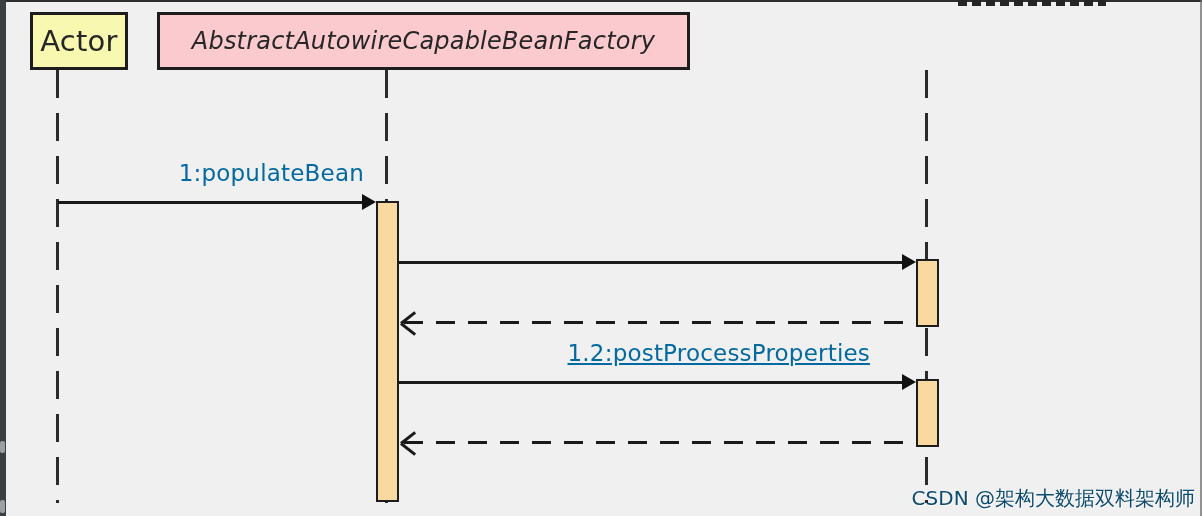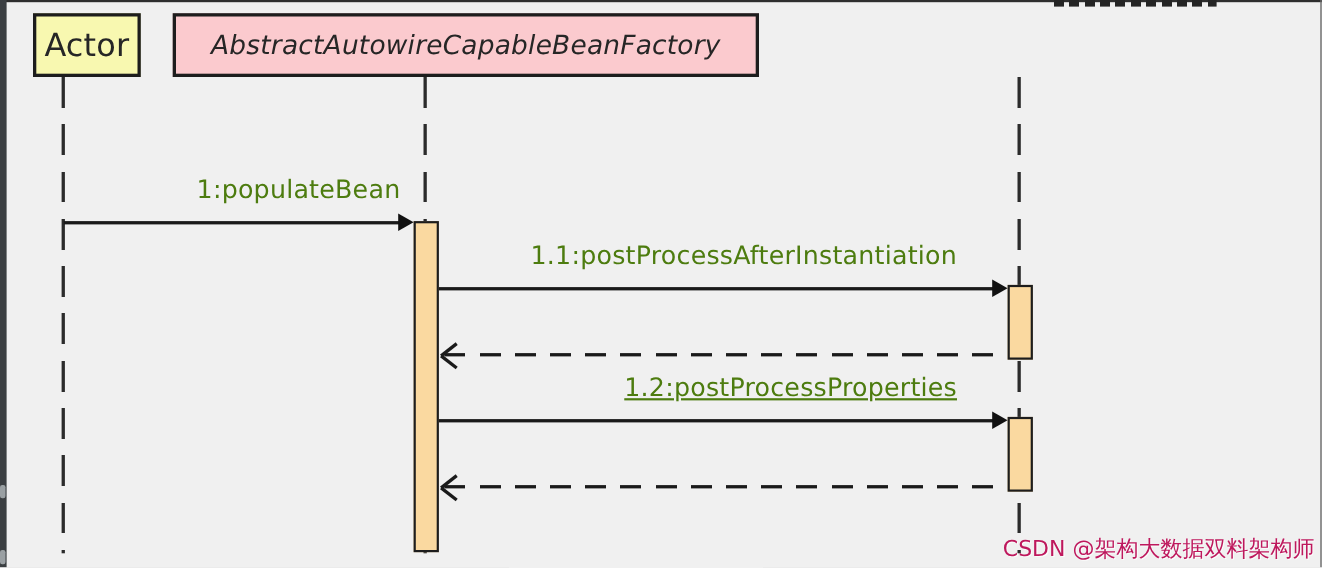--- a/index.html
+++ b/index.html
@@ -41,27 +41,27 @@
   }
 
   
   .call-line { position:absolute; height:3px; background:#1a1a1a; }
   .ret-line  { position:absolute; height:3px;
                background:repeating-linear-gradient(to right,#1a1a1a 0 19px,transparent 19px 32px); }
   .head-right { position:absolute; width:0; height:0;
                 border-top:8px solid transparent; border-bottom:8px solid transparent;
                 border-left:14px solid #111; }
   .chev { position:absolute; width:18px; height:3px; background:#1a1a1a; transform-origin:left center; }
-  .msg-label { position:absolute; font-size:23px; color:#4d7c0f; text-align:right;
+  .msg-label { position:absolute; font-size:23px; color:#0369a1; text-align:right;
                white-space:nowrap; letter-spacing:.2px; }
 
   
   .watermark {
     position:absolute; right:7px; top:485px; font-size:20px;
-    color:#be185d; text-shadow:1px 1px 0 rgba(255,255,255,.75);
+    color:#0c4a6e; text-shadow:1px 1px 0 rgba(255,255,255,.75);
     white-space:nowrap;
   }
 </style>
 </head>
 <body>
 
 <div id="canvas">
 
   <div class="edge-top"></div>
   <div class="crop-frag"></div>
@@ -82,21 +82,20 @@
   </div>
 
   <div class="activation" style="left:376px;top:201px;height:301px;"></div>
   <div class="activation" style="left:916px;top:259px;height:68px;"></div>
   <div class="activation" style="left:916px;top:379px;height:68px;"></div>
 
   <div class="msg-label" style="left:58px;top:160px;width:306px;">1:populateBean</div>
   <div class="call-line" style="left:58px;top:201px;width:306px;"></div>
   <div class="head-right" style="left:362px;top:194px;"></div>
 
-  <div class="msg-label" style="left:399px;top:220px;width:471px;">1.1:postProcessAfterInstantiation</div>
   <div class="call-line" style="left:399px;top:261px;width:505px;"></div>
   <div class="head-right" style="left:902px;top:254px;"></div>
 
   <div class="ret-line" style="left:404px;top:321px;width:512px;"></div>
   <div class="chev" style="left:401px;top:322px;transform:rotate(-38deg);"></div>
   <div class="chev" style="left:401px;top:322px;transform:rotate(38deg);"></div>
 
   <div class="msg-label" style="left:399px;top:340px;width:471px;text-decoration:underline;">1.2:postProcessProperties</div>
   <div class="call-line" style="left:399px;top:381px;width:505px;"></div>
   <div class="head-right" style="left:902px;top:374px;"></div>

